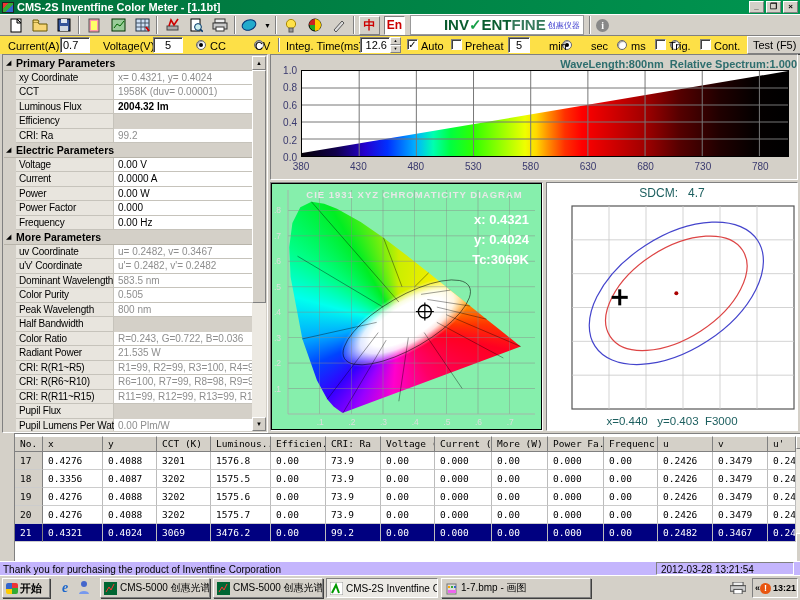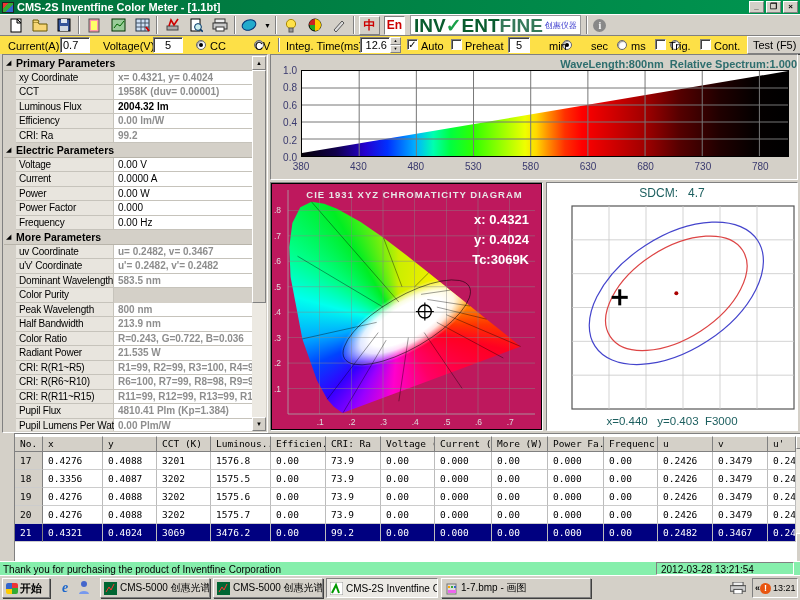--- a/index.html
+++ b/index.html
@@ -11,21 +11,21 @@
 .titlebar .ttext{font-weight:bold;font-size:11px;line-height:13px;}
 .winbtns{position:absolute;right:2px;top:1px;display:flex;gap:2px;}
 .wbtn{width:15px;height:12px;background:#d4d0c8;border:1px solid;border-color:#fff #808080 #808080 #fff;font-size:8px;line-height:10px;text-align:center;color:#000;font-weight:bold;}
 
 .toolbar{position:absolute;left:0;top:14px;width:800px;height:22px;background:#d4d0c8;border-top:1px solid #fff;border-bottom:1px solid #808080;display:flex;align-items:center;padding-left:4px;}
 .tbtn{width:22px;height:20px;display:flex;align-items:center;justify-content:center;margin:0 1px;}
 .tsep{width:2px;height:18px;border-left:1px solid #808080;border-right:1px solid #fff;margin:0 2px;}
 .langbtn{width:21px;height:19px;border:1px solid;border-color:#fff #808080 #808080 #fff;background:#d4d0c8;color:#c00;font-weight:bold;text-align:center;line-height:17px;font-size:12px;margin:0 2px;}
 .langbtn.on{border-color:#808080 #fff #fff #808080;background:#fff;}
 .brand{height:20px;background:#fff;border:1px solid #999;display:flex;align-items:center;padding:0 3px;margin:0 3px;}
-.brand .bi{font-weight:bold;font-size:19px;letter-spacing:0;}
+.brand .bi{font-weight:bold;font-size:15px;letter-spacing:0;margin-left:30px;}
 .brand .bc{font-size:8px;color:#33c;margin-left:2px;}
 .infob{width:20px;height:20px;display:flex;align-items:center;justify-content:center;}
 .infoc{width:13px;height:13px;border-radius:50%;background:#888;color:#fff;font-weight:bold;font-size:10px;text-align:center;line-height:13px;font-family:"Liberation Serif",serif;}
 
 .controlbar{position:absolute;left:0;top:36px;width:800px;height:18px;background:#fde047;font-size:11px;color:#000;white-space:nowrap;}
 .cb{position:absolute;top:3px;}
 .lblc{line-height:14px;}
 .tbox{height:16px;background:#fff;border:1px solid;border-color:#808080 #fff #fff #808080;box-shadow:inset 1px 1px 0 #404040;font-size:11px;padding:0 2px;}
 .radio{width:10px;height:10px;border-radius:50%;background:#fff;border:1px solid #666;box-shadow:inset 1px 1px 1px #999;display:inline-block;position:relative;}
 .radio.checked:after{content:"";position:absolute;left:2px;top:2px;width:4px;height:4px;border-radius:50%;background:#000;}
@@ -36,42 +36,42 @@
 .csep{position:absolute;top:2px;width:2px;height:14px;border-left:1px solid #808080;border-right:1px solid #fff;}
 
 .params{position:absolute;left:2px;top:54px;width:266px;height:379px;background:#d4d0c8;border:1px solid;border-color:#808080 #fff #fff #808080;}
 #params-rows{position:absolute;left:1px;top:1px;width:249px;bottom:1px;overflow:hidden;background:#d4d0c8;}
 .prow{display:flex;height:14.5px;overflow:hidden;}
 .prow .gut{width:12px;background:#d4d0c8;font-size:7px;line-height:14px;color:#000;padding-left:2px;}
 .prow.section{background:#d4d0c8;border-bottom:1px solid #b8b4aa;}
 .prow.section .sectitle{font-weight:bold;font-size:10.5px;line-height:14px;}
 .plabel{width:98px;background:#e8e5de;border-right:1px solid #c6c3bb;border-bottom:1px solid #c6c3bb;padding-left:3px;font-size:10px;letter-spacing:-0.2px;line-height:14px;white-space:nowrap;}
 .pvalue{flex:1;background:#fff;border-bottom:1px solid #c6c3bb;padding-left:4px;font-size:10px;line-height:14px;white-space:nowrap;overflow:hidden;}
-.pvalue.dim{color:#8e8e8e;font-weight:bold;}
+.pvalue.dim{color:#8e8e8e;}
 .pvalue.strong{font-weight:bold;}
 .vsb{position:absolute;right:1px;top:1px;bottom:1px;width:14px;background:#ece9e2;}
 .sbtn{position:absolute;left:0;width:14px;height:14px;background:#d4d0c8;border:1px solid;border-color:#fff #808080 #808080 #fff;font-size:6px;text-align:center;line-height:12px;color:#000;}
 .vsb .up{top:0;}
 .vsb .dn{bottom:0;}
 .vsb .thumb{position:absolute;left:0;top:14px;width:14px;height:62%;background:#d4d0c8;border:1px solid;border-color:#fff #808080 #808080 #fff;}
 
 .spectrum{position:absolute;left:270px;top:54px;width:528px;height:126px;background:#d4d0c8;border:1px solid;border-color:#808080 #fff #fff #808080;}
 .spec-title{position:absolute;top:3px;width:100%;text-align:right;color:#2e6e6e;font-weight:bold;font-size:11px;}
 .spec-plot{position:absolute;left:30px;top:15px;right:8px;bottom:22px;background:#fff;border:1px solid #000;}
 .spec-wedge{position:absolute;left:0;top:0;width:100%;height:100%;
  background:linear-gradient(90deg,#050008 0%,#10004a 7%,#2400d0 13%,#0030ff 17.6%,#00b4ff 23.5%,#00ffb0 27%,#00ff40 30.6%,#30ff00 35.3%,#9aff00 41.2%,#eeff00 45.9%,#ffd800 48.2%,#ff9000 50.6%,#ff3000 54.1%,#ff0000 57.6%,#d40000 63.5%,#a00000 70.6%,#560000 77.6%,#200000 85.9%,#050000 92.9%,#000 100%);
  clip-path:polygon(0 96.5%,100% 0,100% 100%,0 100%);}
 #spec-grid{position:absolute;left:0;top:0;width:100%;height:100%;}
 .spec-ylab{position:absolute;left:4px;top:15px;bottom:22px;width:24px;}
 .spec-ylab span{position:absolute;right:2px;font-size:10px;color:#39396e;transform:translateY(-50%);}
 .spec-xlab{position:absolute;left:30px;right:8px;bottom:4px;height:14px;}
 .spec-xlab span{position:absolute;font-size:10px;color:#39396e;transform:translateX(-50%);}
 
 .chroma{position:absolute;left:270px;top:182px;width:273px;height:249px;background:#000;border:1px solid;border-color:#808080 #fff #fff #808080;}
-#chroma-body{position:absolute;left:1px;top:1px;right:1px;bottom:1px;background:#be185d;}
+#chroma-body{position:absolute;left:1px;top:1px;right:1px;bottom:1px;background:#86efac;}
 #chroma-fill{position:absolute;left:0;top:0;width:100%;height:100%;}
 #chroma-white{position:absolute;}
 #chroma-svg{position:absolute;left:0;top:0;width:100%;height:100%;}
 
 .sdcm{position:absolute;left:546px;top:182px;width:252px;height:249px;background:#fff;border:1px solid;border-color:#808080 #fff #fff #808080;}
 #sdcm-svg{position:absolute;left:0;top:0;width:100%;height:100%;}
 
 .dtable{position:absolute;left:14px;top:433px;width:796px;height:165px;background:#fff;border:1px solid;border-color:#808080 #fff #fff #808080;}
 #tbl{position:absolute;left:0;top:2px;width:781px;}
 .trow{display:flex;height:18px;}
@@ -85,21 +85,21 @@
 .hsb .sbtn{width:13px;height:13px;font-size:6px;line-height:11px;}
 .hsb .lt{left:0;top:0;}
 .hsb .rt{left:auto;right:0;top:0;}
 .hsb .thumb{position:absolute;left:65%;top:0;width:26%;height:13px;background:#d4d0c8;border:1px solid;border-color:#fff #808080 #808080 #fff;}
 .tvsb{position:absolute;right:0;top:2px;bottom:13px;width:13px;background:#ece9e2;}
 .tvsb .sbtn{width:13px;height:13px;font-size:6px;line-height:11px;}
 .tvsb .up{top:0;}
 .tvsb .dn{bottom:0;}
 .tvsb .thumb{position:absolute;left:0;bottom:13px;width:13px;height:38px;background:#d4d0c8;border:1px solid;border-color:#fff #808080 #808080 #fff;}
 
-.statusbar{position:absolute;left:0;top:561px;width:800px;height:14px;background:#86efac;border-top:1px solid #fff;font-family:"DejaVu Sans Mono",monospace;font-size:10px;line-height:13px;color:#000;}
+.statusbar{position:absolute;left:0;top:561px;width:800px;height:14px;background:#c4b5fd;border-top:1px solid #fff;font-family:"DejaVu Sans Mono",monospace;font-size:10px;line-height:13px;color:#000;}
 .statusbar .msg{position:absolute;left:3px;top:1px;}
 .statusbar .dt{position:absolute;right:6px;top:0px;width:138px;height:13px;border:1px solid;border-color:#808080 #fff #fff #808080;padding-left:4px;}
 
 .taskbar{position:absolute;left:0;top:575px;width:800px;height:25px;background:#d4d0c8;border-top:1px solid #fff;}
 .startbtn{position:absolute;left:2px;top:2px;width:48px;height:20px;background:#d4d0c8;border:1px solid;border-color:#fff #808080 #808080 #fff;box-shadow:1px 1px 0 #404040;display:flex;align-items:center;font-weight:bold;font-size:11px;}
 .winflag{width:12px;height:11px;margin:0 2px 0 3px;background:conic-gradient(#e33 0 25%,#3a3 25% 50%,#fc0 50% 75%,#36c 75%);border-radius:2px;}
 .ql{position:absolute;top:4px;width:16px;height:16px;font-weight:bold;text-align:center;line-height:16px;}
 .taskbtn{position:absolute;top:2px;height:20px;background:#d4d0c8;border:1px solid;border-color:#fff #808080 #808080 #fff;box-shadow:1px 1px 0 #404040;display:flex;align-items:center;font-size:10px;padding:0 3px;white-space:nowrap;overflow:hidden;}
 .taskbtn.active{background:#eceae5;border-color:#808080 #fff #fff #808080;box-shadow:none;}
 .tico{width:13px;height:13px;margin-right:3px;flex:none;}
@@ -272,21 +272,20 @@
           <div class="pvalue dim">1958K (duv= 0.00001)</div>
         </div>
         <div class="prow data">
           <span class="gut"></span>
           <div class="plabel">Luminous Flux</div>
           <div class="pvalue strong">2004.32 lm</div>
         </div>
         <div class="prow data">
           <span class="gut"></span>
           <div class="plabel">Efficiency</div>
-          <div class="pvalue dim">0.00 lm/W</div>
         </div>
         <div class="prow data">
           <span class="gut"></span>
           <div class="plabel">CRI: Ra</div>
           <div class="pvalue dim">99.2</div>
         </div>
         <div class="prow section">
           <span class="gut">◢</span>
           <span class="sectitle">Electric Parameters</span>
         </div>
@@ -330,30 +329,30 @@
           <div class="pvalue dim">u'= 0.2482, v'= 0.2482</div>
         </div>
         <div class="prow data">
           <span class="gut"></span>
           <div class="plabel">Dominant Wavelength</div>
           <div class="pvalue dim">583.5 nm</div>
         </div>
         <div class="prow data">
           <span class="gut"></span>
           <div class="plabel">Color Purity</div>
+          <div class="pvalue dim">0.505</div>
         </div>
         <div class="prow data">
           <span class="gut"></span>
           <div class="plabel">Peak Wavelength</div>
           <div class="pvalue dim">800 nm</div>
         </div>
         <div class="prow data">
           <span class="gut"></span>
           <div class="plabel">Half Bandwidth</div>
-          <div class="pvalue dim">213.9 nm</div>
         </div>
         <div class="prow data">
           <span class="gut"></span>
           <div class="plabel">Color Ratio</div>
           <div class="pvalue dim">R=0.243, G=0.722, B=0.036</div>
         </div>
         <div class="prow data">
           <span class="gut"></span>
           <div class="plabel">Radiant Power</div>
           <div class="pvalue dim">21.535 W</div>
@@ -369,21 +368,20 @@
           <div class="pvalue dim">R6=100, R7=99, R8=98, R9=96, R10</div>
         </div>
         <div class="prow data">
           <span class="gut"></span>
           <div class="plabel">CRI: R(R11~R15)</div>
           <div class="pvalue dim">R11=99, R12=99, R13=99, R14=100,</div>
         </div>
         <div class="prow data">
           <span class="gut"></span>
           <div class="plabel">Pupil Flux</div>
-          <div class="pvalue dim">4810.41 Plm (Kp=1.384)</div>
         </div>
         <div class="prow data">
           <span class="gut"></span>
           <div class="plabel">Pupil Lumens Per Watt</div>
           <div class="pvalue dim">0.00 Plm/W</div>
         </div>
       </div>
     <div class="vsb">
       <div class="sbtn up">▲</div>
       <div class="thumb"></div>
@@ -685,16 +683,16 @@
         <span>1-7.bmp - 画图</span>
       </div>
     <svg class="prnico" viewBox="0 0 17 13">
         <rect x="3" y="0" width="11" height="4" fill="#eee" stroke="#444"></rect>
         <rect x="0" y="4" width="17" height="6" fill="#ccc" stroke="#444"></rect>
         <rect x="4" y="8" width="9" height="5" fill="#fff" stroke="#444"></rect>
       </svg>
     <div class="tray">
       <span style="font-weight:bold;margin:0 0 0 2px;">«</span>
       <span style="width:11px;height:11px;border-radius:50%;background:#e85510;color:#fff;font-weight:bold;text-align:center;line-height:11px;display:inline-block;font-size:9px;">!</span>
-      <span style="margin-left:2px;">13:21</span>
+      <span style="margin-left:2px;font-weight:bold;">13:21</span>
     </div>
   </div>
 </div>
 
 </body></html>

